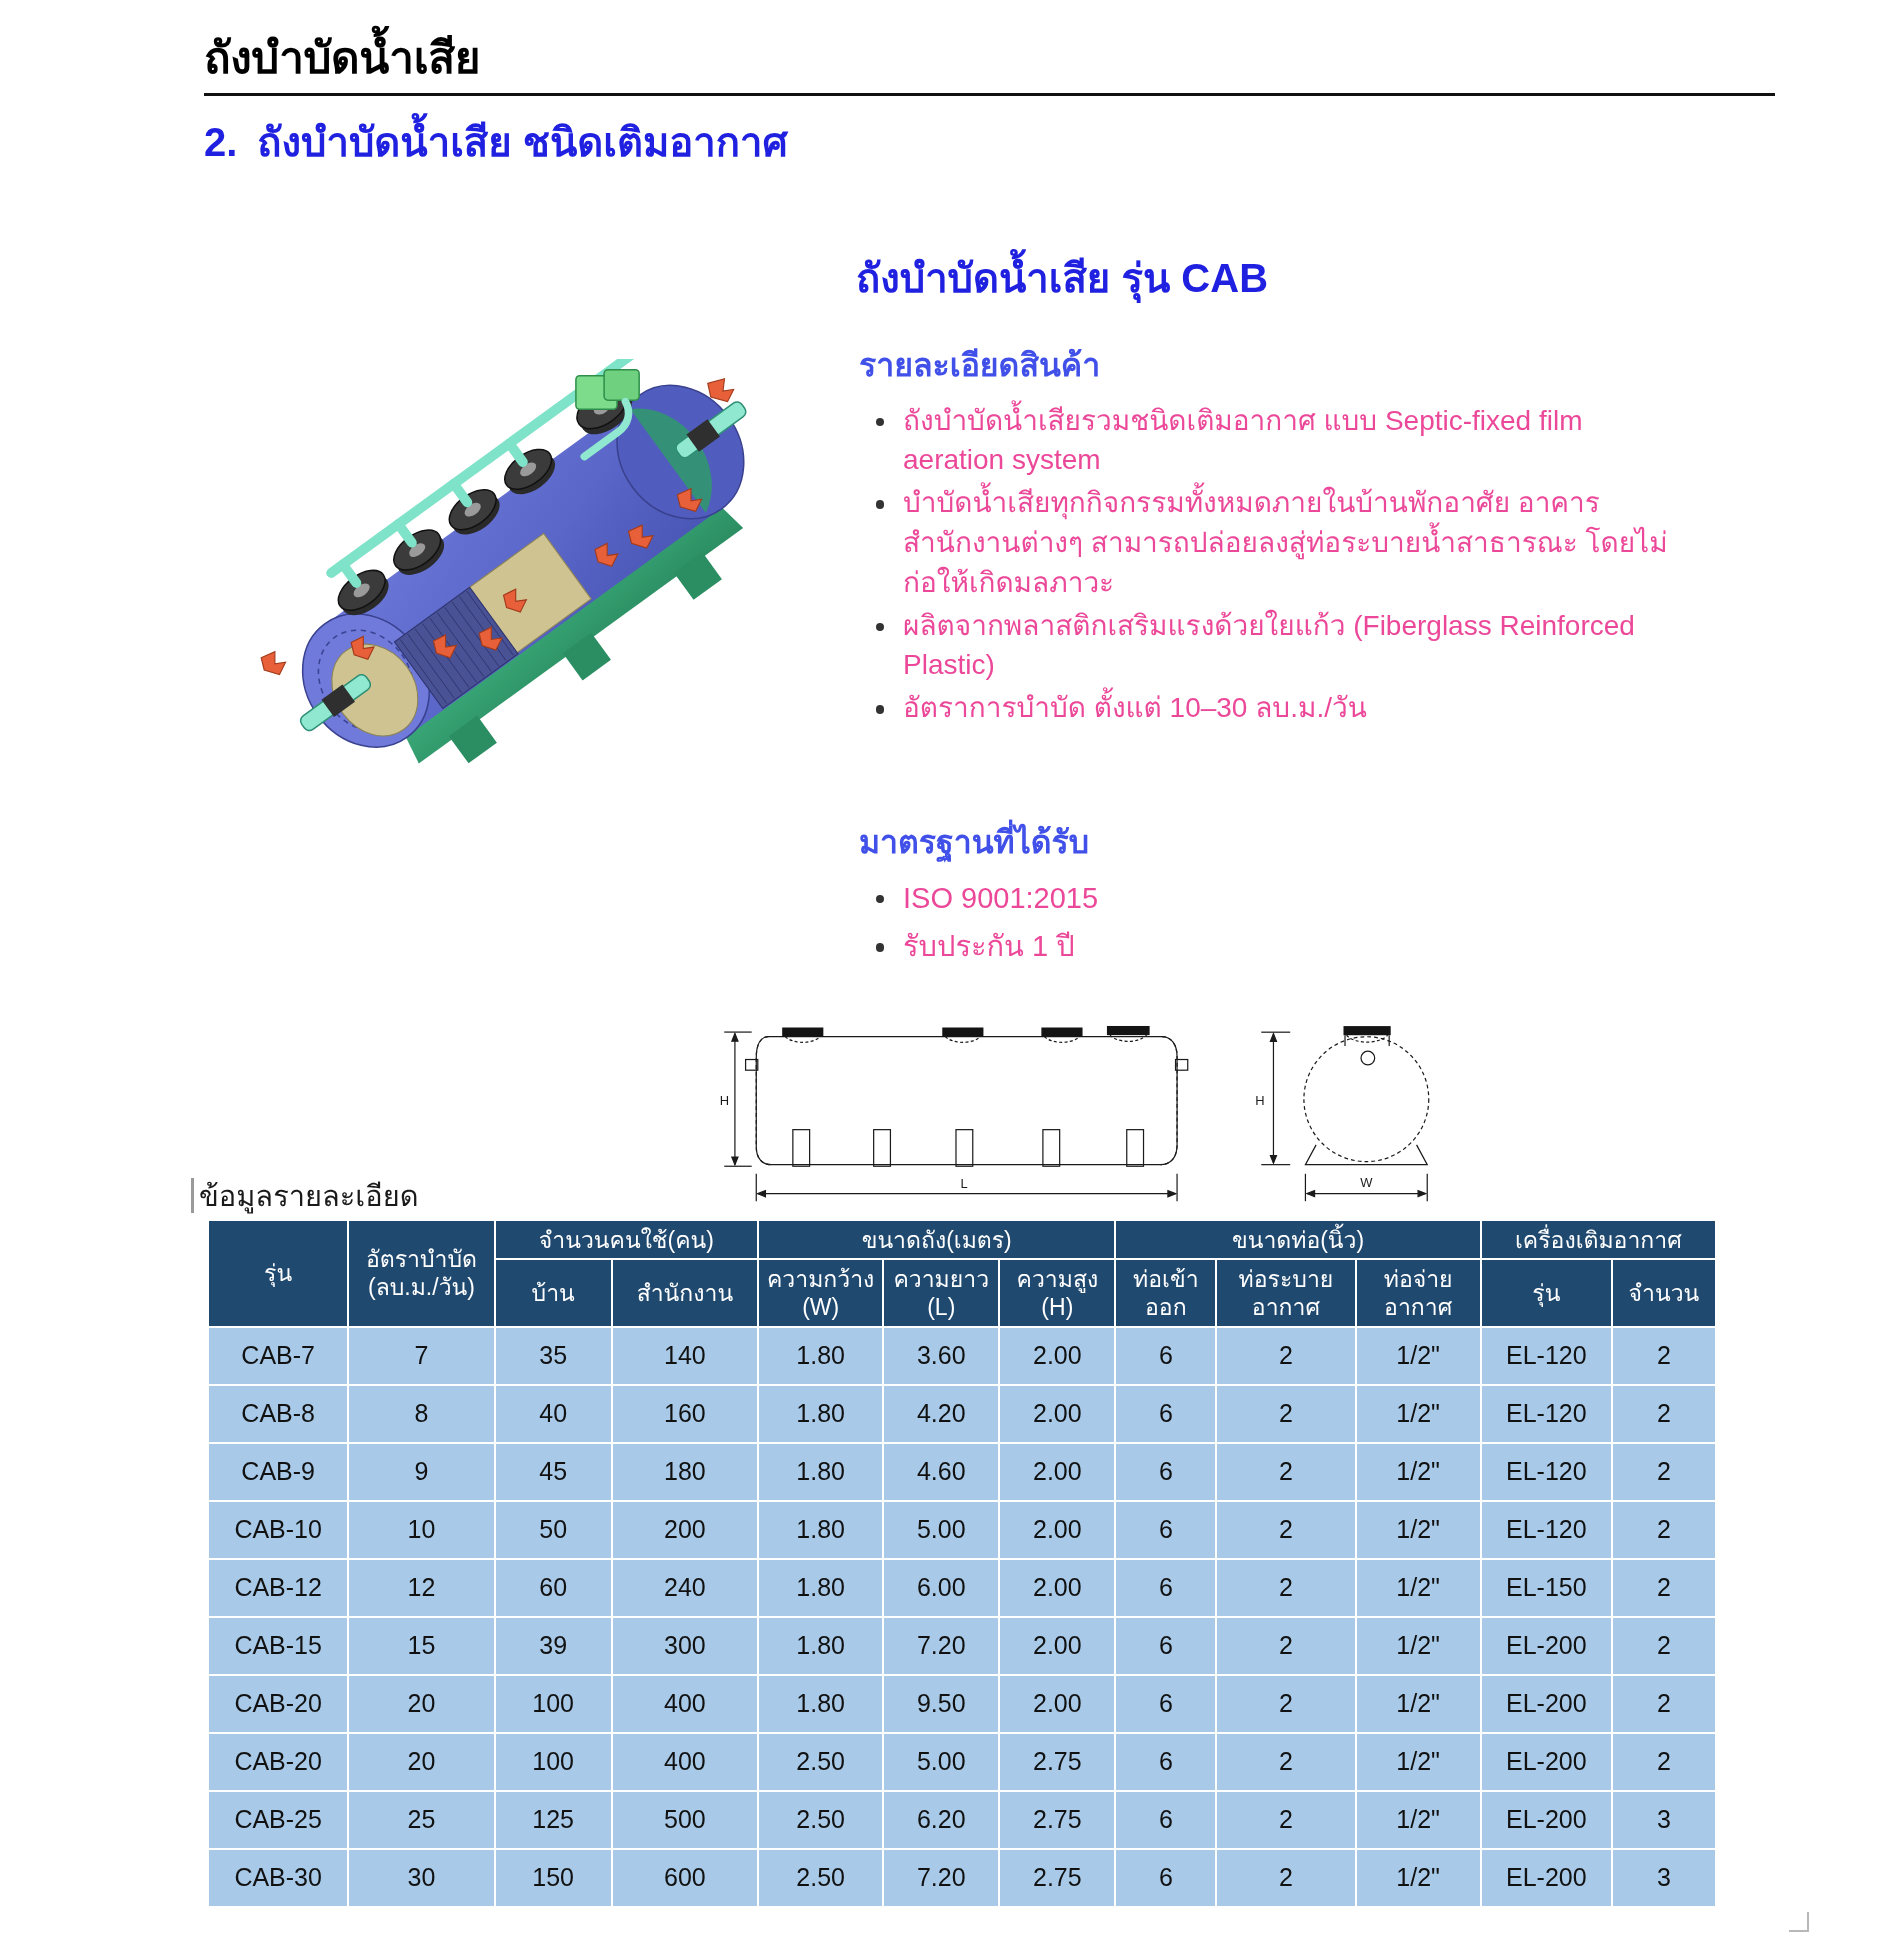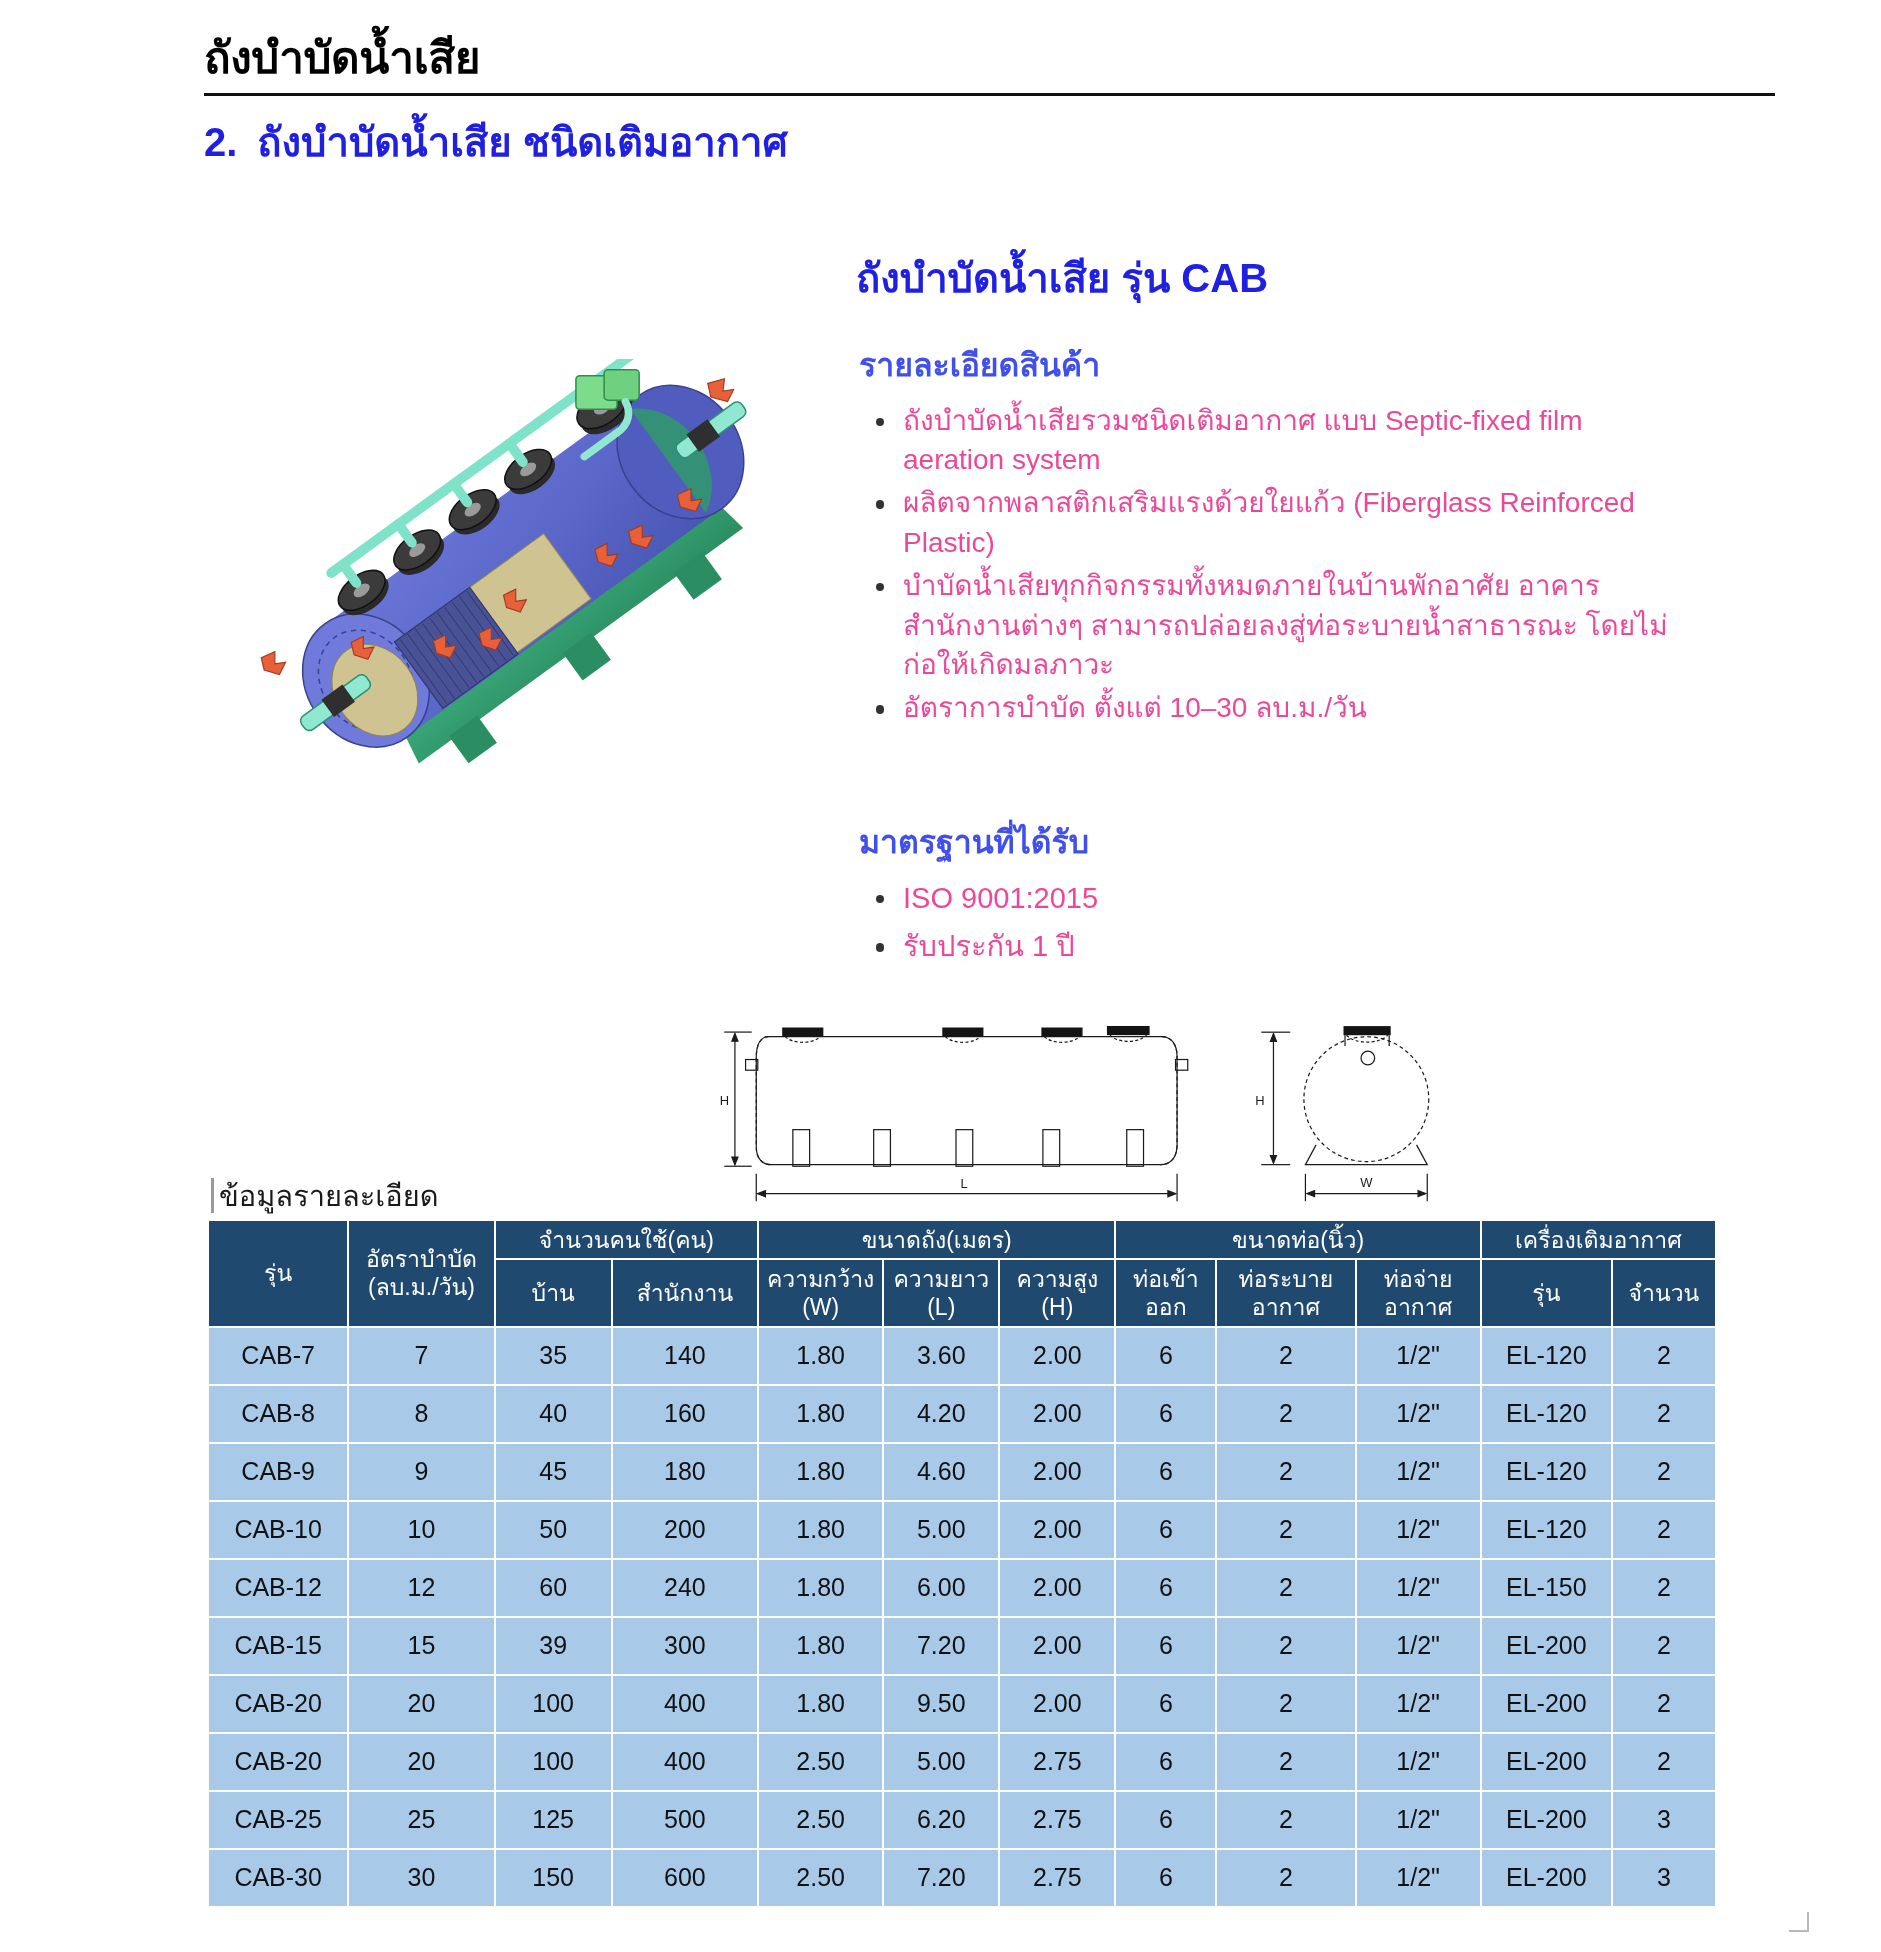--- a/index.html
+++ b/index.html
@@ -74,21 +74,21 @@
   #standards-col ul.bullets li { font-size: 29px; margin-bottom: 7.6px; }
 
   
   #drawings { position:absolute; left:709px; top:1015px; width:778px; height:198px; }
   #drawing-side { position:absolute; left:0; top:0; width:526px; height:195px; }
   #drawing-end  { position:absolute; left:534px; top:0; width:236px; height:195px; }
   #drawings svg { display:block; width:100%; height:100%; }
 
   
   #table-caption {
-    position:absolute; left:219px; top:1173px;
+    position:absolute; left:199px; top:1173px;
     font-size: 29px; color:#1a1a1a; white-space:nowrap;
   }
   #table-caption::before {
     content:""; position:absolute; left:-7.6px; top:4.6px;
     width:2.3px; height:35px; background:#9a9a9a;
   }
 
   #spec-table-wrap { position:absolute; left:207px; top:1219px; width:1510px; }
   table#spec-table {
     border-collapse: separate;
@@ -252,22 +252,22 @@
     <polygon points="160,372 176,364 176,380 190,378 182,394 164,388"></polygon>
     <polygon points="42,392 60,384 60,400 74,398 66,414 46,408"></polygon>
   </g>
 </svg>
 </div>
 
 <div id="details-col">
   <div class="sub-heading">รายละเอียดสินค้า</div>
   <ul class="bullets">
     <li>ถังบำบัดน้ำเสียรวมชนิดเติมอากาศ  แบบ Septic-fixed film aeration system</li>
+    <li>บำบัดน้ำเสียทุกกิจกรรมทั้งหมดภายในบ้านพักอาศัย อาคารสำนักงานต่างๆ สามารถปล่อยลงสู่ท่อระบายน้ำสาธารณะ โดยไม่ก่อให้เกิดมลภาวะ</li>
     <li>ผลิตจากพลาสติกเสริมแรงด้วยใยแก้ว (Fiberglass Reinforced Plastic)</li>
-    <li>บำบัดน้ำเสียทุกกิจกรรมทั้งหมดภายในบ้านพักอาศัย อาคารสำนักงานต่างๆ สามารถปล่อยลงสู่ท่อระบายน้ำสาธารณะ โดยไม่ก่อให้เกิดมลภาวะ</li>
     <li>อัตราการบำบัด ตั้งแต่ 10–30 ลบ.ม./วัน</li>
   </ul>
 </div>
 
 <div id="standards-col">
   <div class="sub-heading">มาตรฐานที่ได้รับ</div>
   <ul class="bullets">
     <li>ISO 9001:2015</li>
     <li>รับประกัน 1 ปี</li>
   </ul>

